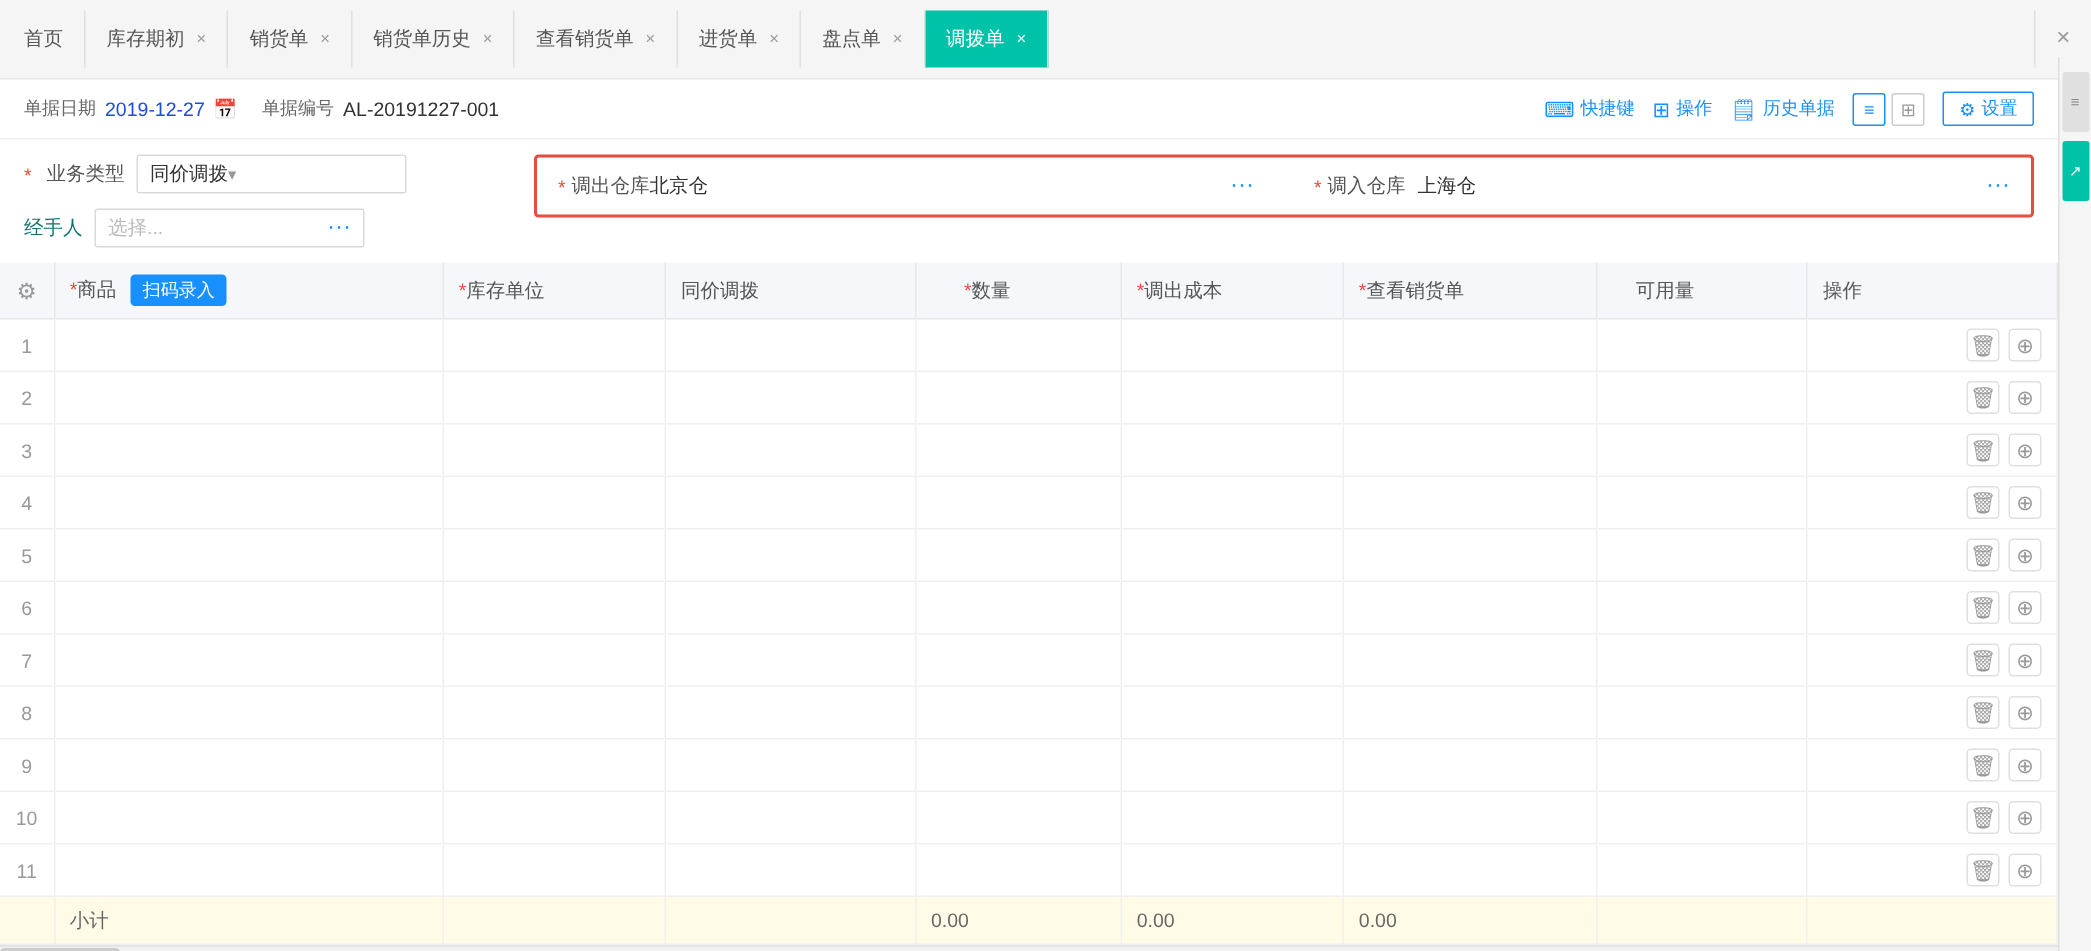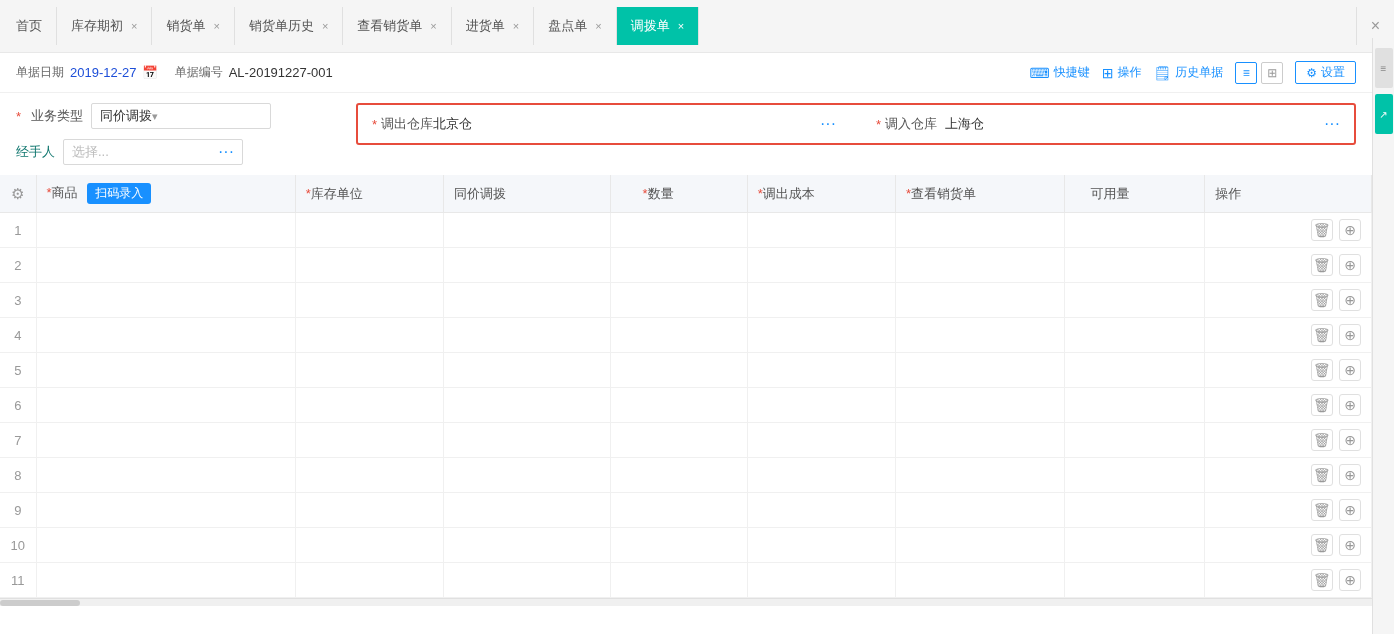--- a/index.html
+++ b/index.html
@@ -621,20 +621,31 @@
             <td></td>
             <td></td>
             <td class="op-col">
               <div class="op-icons">
                 <div class="op-icon">🗑</div>
                 <div class="op-icon">⊕</div>
               </div>
             </td>
           </tr>
 
+        <tr class="subtotal-row">
+          <td></td>
+          <td>小计</td>
+          <td></td>
+          <td></td>
+          <td>0.00</td>
+          <td>0.00</td>
+          <td>0.00</td>
+          <td></td>
+          <td></td>
+        </tr>
       </tbody>
     </table>
     <div class="scrollbar-h">
       <div class="scrollbar-h-thumb"></div>
     </div>
   </div>
 </div>
 
 <div class="right-sidebar">
   <div class="sidebar-btn">≡</div>

